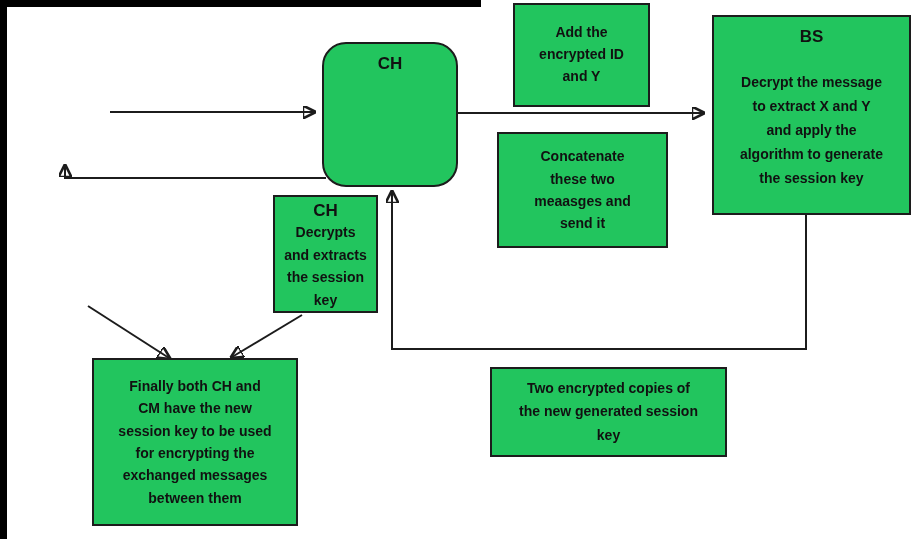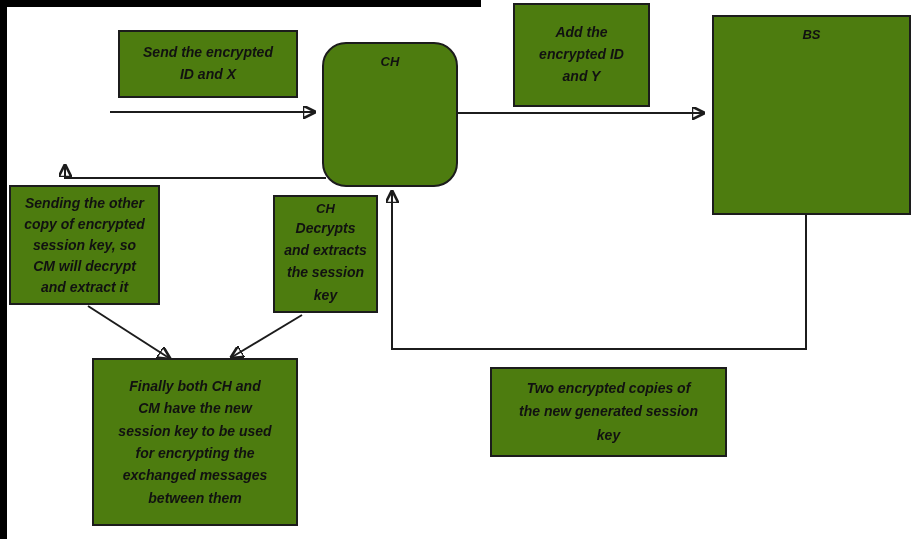--- a/index.html
+++ b/index.html
@@ -2,30 +2,29 @@
 <html><head>
 <meta charset="utf-8">
 <style>
   html,body{margin:0;padding:0;background:#fff;}
   #stage{
     position:relative;width:913px;height:539px;background:#fff;overflow:hidden;
     font-family:"Liberation Sans",sans-serif;color:#111;
   }
   .bar{position:absolute;background:#000;}
   .node{
-    position:absolute;box-sizing:border-box;border:2px solid #1c1c1c;background:#4d7c0f;
+    position:absolute;box-sizing:border-box;border:2px solid #1c1c1c;background:#22c55e;
     display:flex;flex-direction:column;justify-content:center;
     text-align:center;
-    font-style:italic;
   }
   .note-text{
     white-space:pre-line;font-size:14px;font-weight:bold;line-height:1.55;
     padding:0 2px;
   }
-  .entity-title{font-size:13px;font-weight:bold;line-height:1.2;}
+  .entity-title{font-size:17px;font-weight:bold;line-height:1.2;}
   .ellipse{border-radius:50%;}
   .rounded{border-radius:24px;}
   .top-align{justify-content:flex-start;}
   #svg-layer{position:absolute;left:0;top:0;width:913px;height:539px;pointer-events:none;}
   #svg-layer path{stroke:#1c1c1c;stroke-width:2;fill:none;}
   .ch-body{line-height:1.75;}
   .bs-body{line-height:1.7;}
   .chd-body{line-height:1.6;}
 </style>
 </head>
@@ -44,47 +43,47 @@
     </defs>
     <path d="M110 112 H314" marker-end="url(#arr)"></path>
     <path d="M458 113 H703" marker-end="url(#arr)"></path>
     <path d="M326 178 H65 V166" marker-end="url(#arr)"></path>
     <path d="M806 215 V349 H392 V192" marker-end="url(#arr)"></path>
     <path d="M88 306 L169 358" marker-end="url(#arr)"></path>
     <path d="M302 315 L232 357" marker-end="url(#arr)"></path>
   </svg>
 
 
-  <div class="node" style="left:118px;top:30px;width:180px;height:68px;">
-    <span class="note-text">Send the encrypted
-ID and X</span>
-  </div>
 
   <div class="node rounded top-align" style="left:322px;top:42px;width:136px;height:145px;padding-top:10px;">
     <span class="entity-title">CH</span>
   </div>
 
   <div class="node" style="left:513px;top:3px;width:137px;height:104px;">
     <span class="note-text">Add the
 encrypted ID
 and Y</span>
   </div>
 
   <div class="node top-align" style="left:712px;top:15px;width:199px;height:200px;padding-top:10px;">
     <span class="entity-title">BS</span>
+    <span class="note-text bs-body" style="margin-top:24px;">Decrypt the message
+to extract X and Y
+and apply the
+algorithm to generate
+the session key</span>
   </div>
 
+  <div class="node" style="left:497px;top:132px;width:171px;height:116px;">
+    <span class="note-text" style="line-height:1.6;">Concatenate
+these two
+meaasges and
+send it</span>
+  </div>
 
-  <div class="node" style="left:9px;top:185px;width:151px;height:120px;">
-    <span class="note-text" style="line-height:1.5;">Sending the other
-copy of encrypted
-session key, so
-CM will decrypt
-and extract it</span>
-  </div>
 
   <div class="node top-align" style="left:273px;top:195px;width:105px;height:118px;padding-top:4px;">
     <span class="entity-title">CH</span>
     <span class="note-text chd-body">Decrypts
 and extracts
 the session
 key</span>
   </div>
 
   <div class="node" style="left:92px;top:358px;width:206px;height:168px;">

